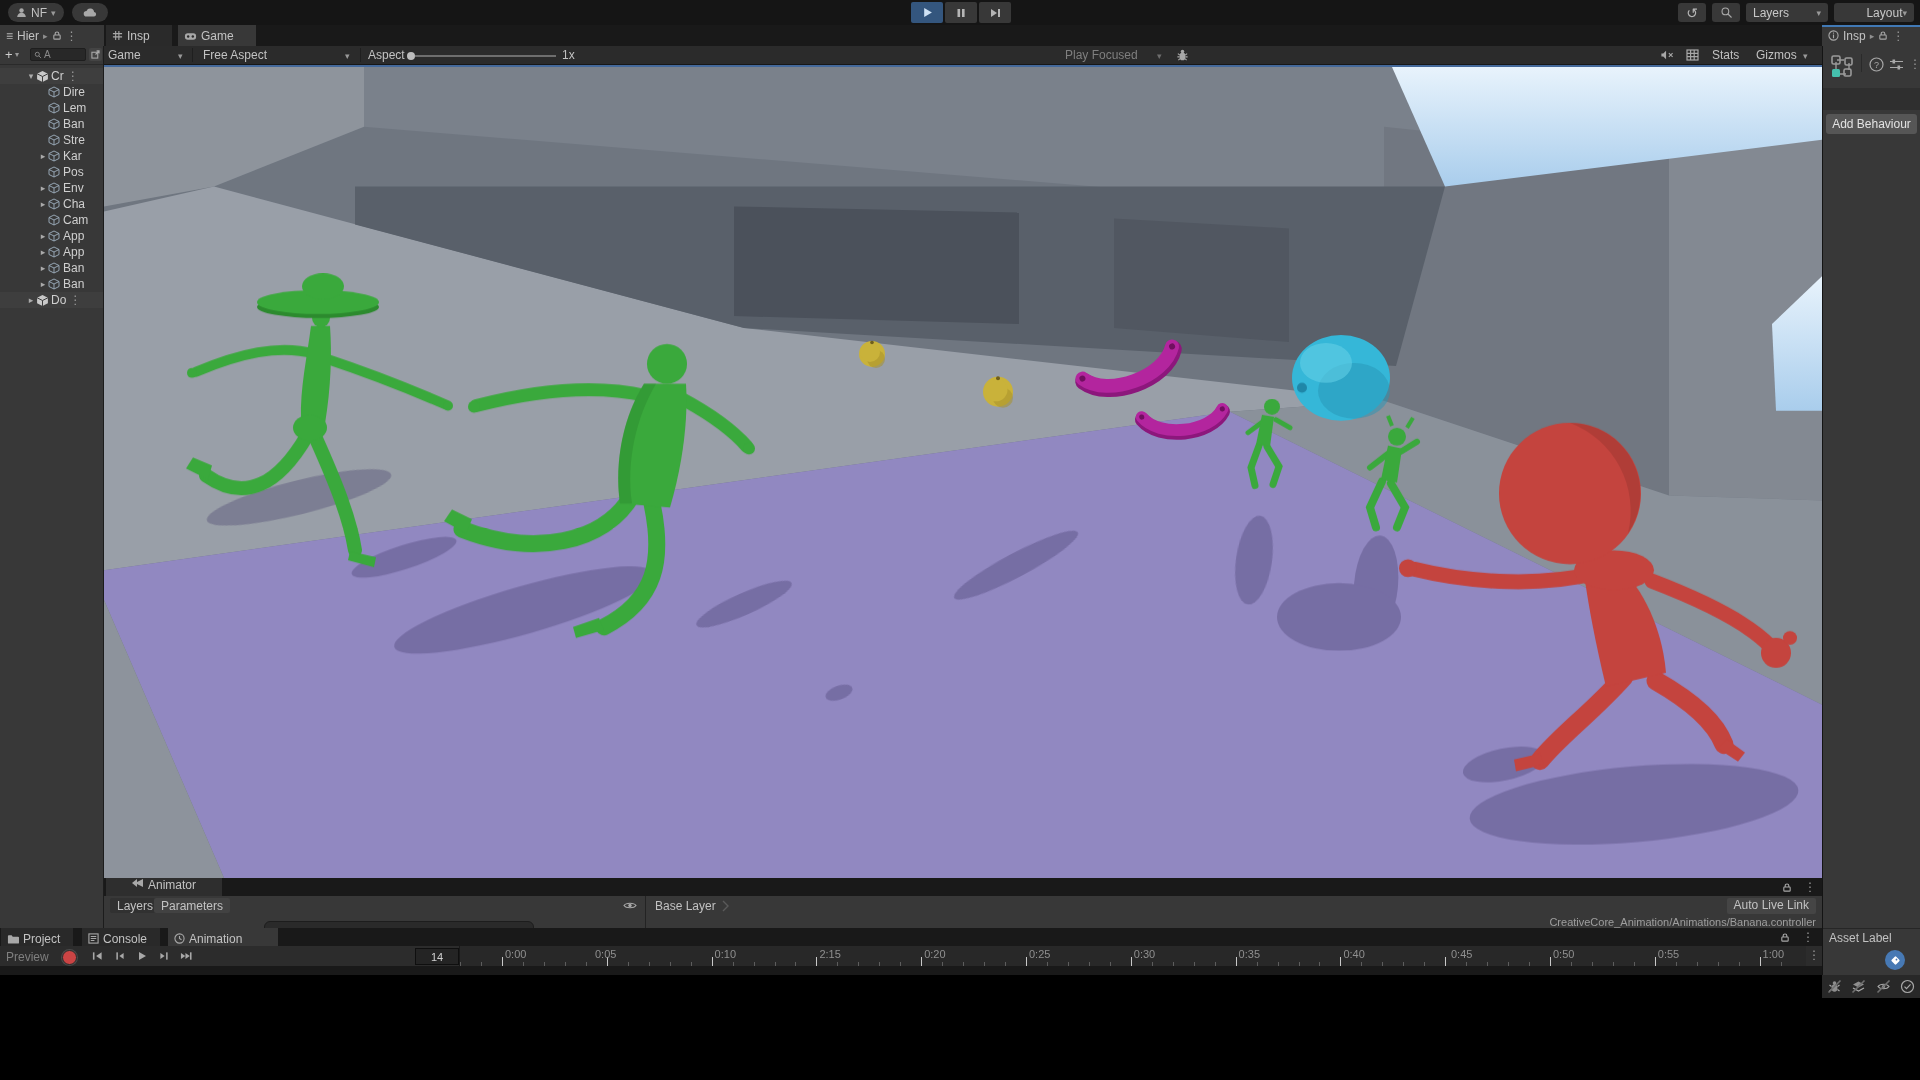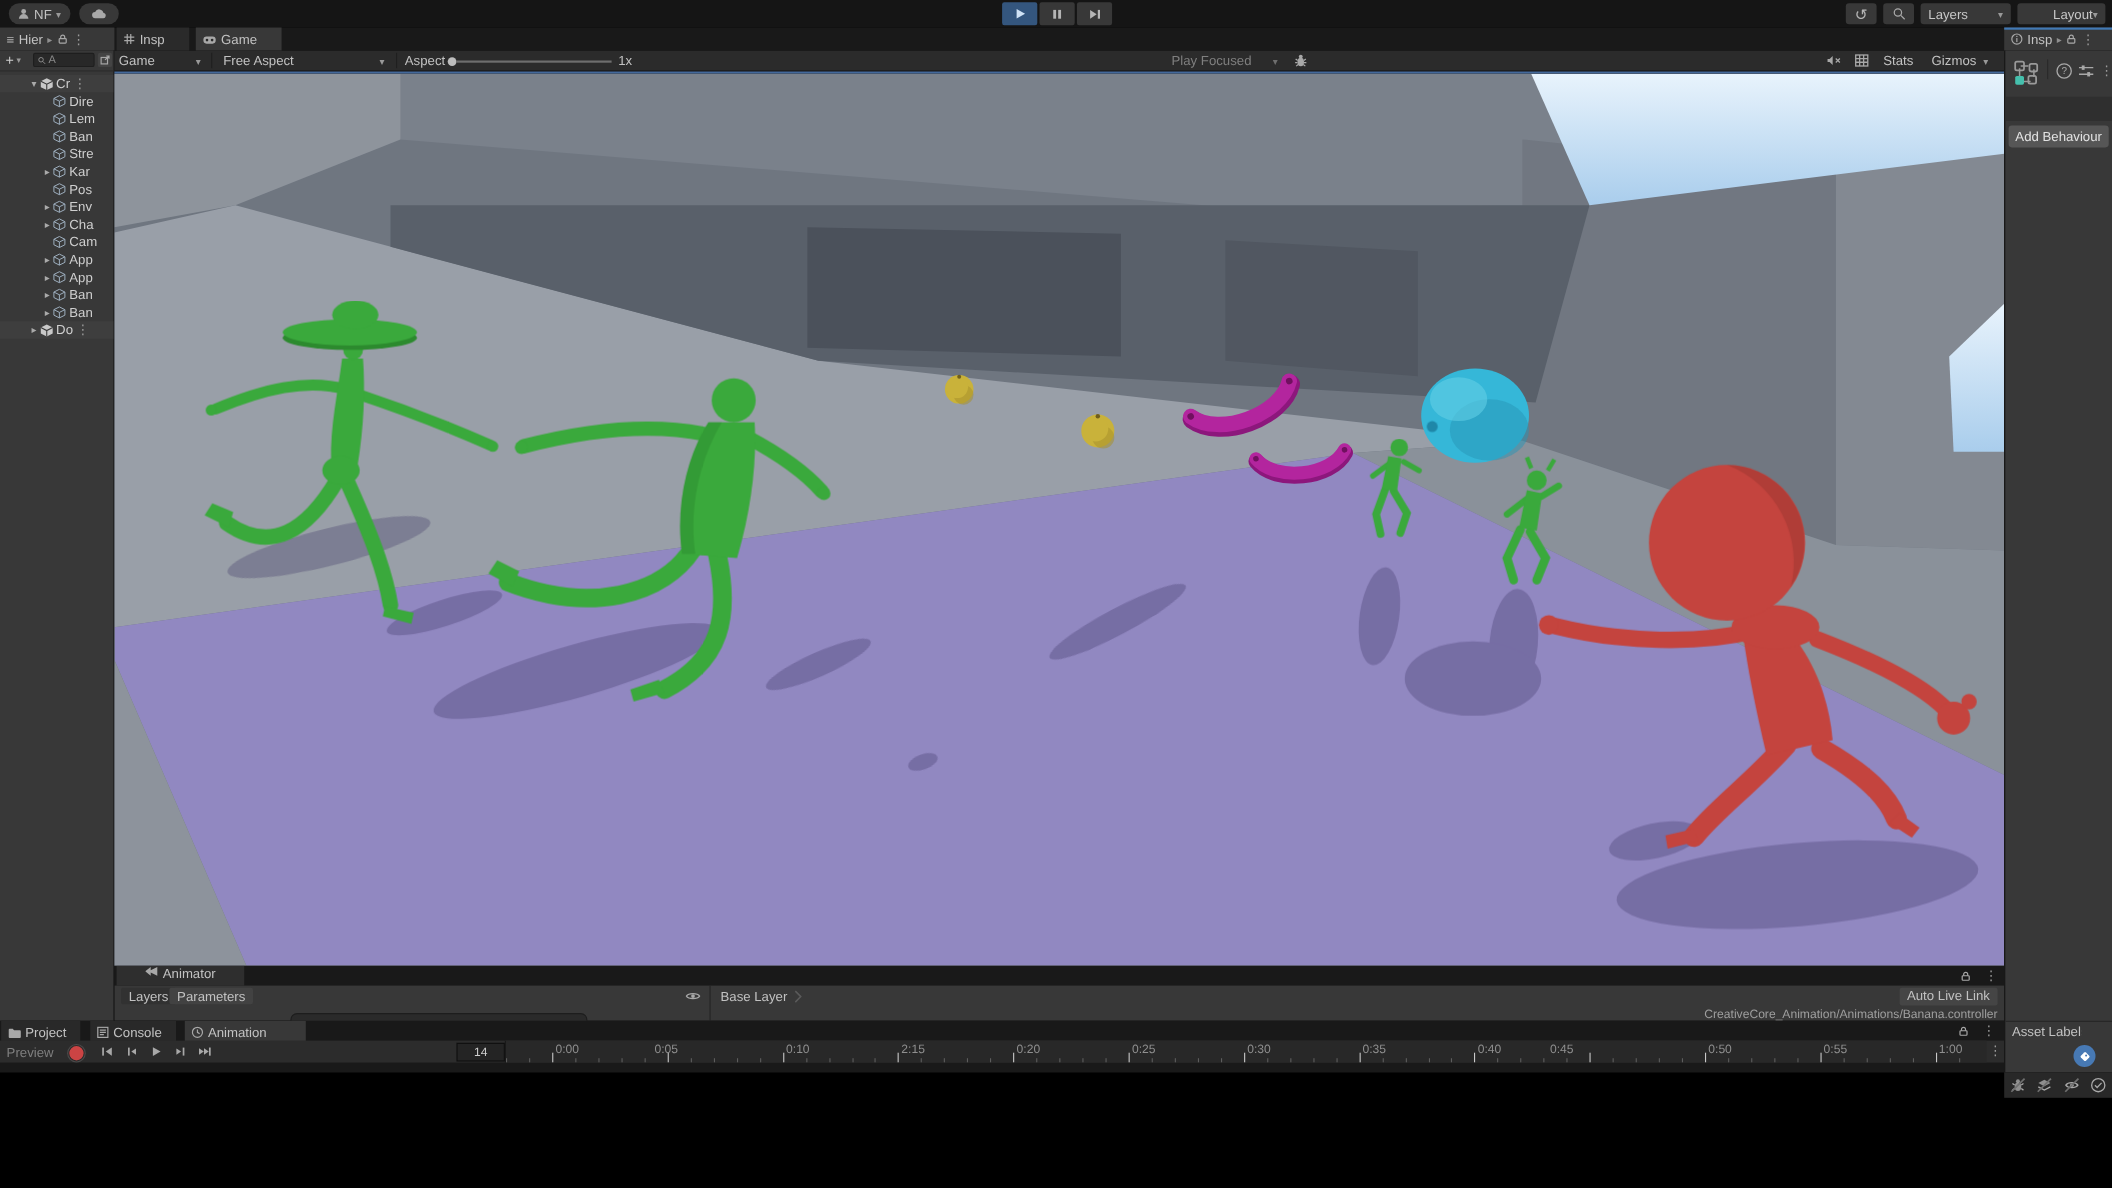--- a/index.html
+++ b/index.html
@@ -712,21 +712,21 @@
         <div class="min" style="left:817.5px"></div>
         <div class="min" style="left:838.5px"></div>
         <div class="min" style="left:859.4px"></div>
         <div class="maj" style="left:880.4px"></div>
         <div class="rlab" style="left:883.4px">0:40</div>
         <div class="min" style="left:901.4px"></div>
         <div class="min" style="left:922.3px"></div>
         <div class="min" style="left:943.3px"></div>
         <div class="min" style="left:964.2px"></div>
         <div class="maj" style="left:985.2px"></div>
-        <div class="rlab" style="left:949px">0:45</div>
+        <div class="rlab" style="left:991px">0:45</div>
         <div class="min" style="left:1006.2px"></div>
         <div class="min" style="left:1027.1px"></div>
         <div class="min" style="left:1048.1px"></div>
         <div class="min" style="left:1069.0px"></div>
         <div class="maj" style="left:1090.0px"></div>
         <div class="rlab" style="left:1093.0px">0:50</div>
         <div class="min" style="left:1111.0px"></div>
         <div class="min" style="left:1131.9px"></div>
         <div class="min" style="left:1152.9px"></div>
         <div class="min" style="left:1173.8px"></div>

